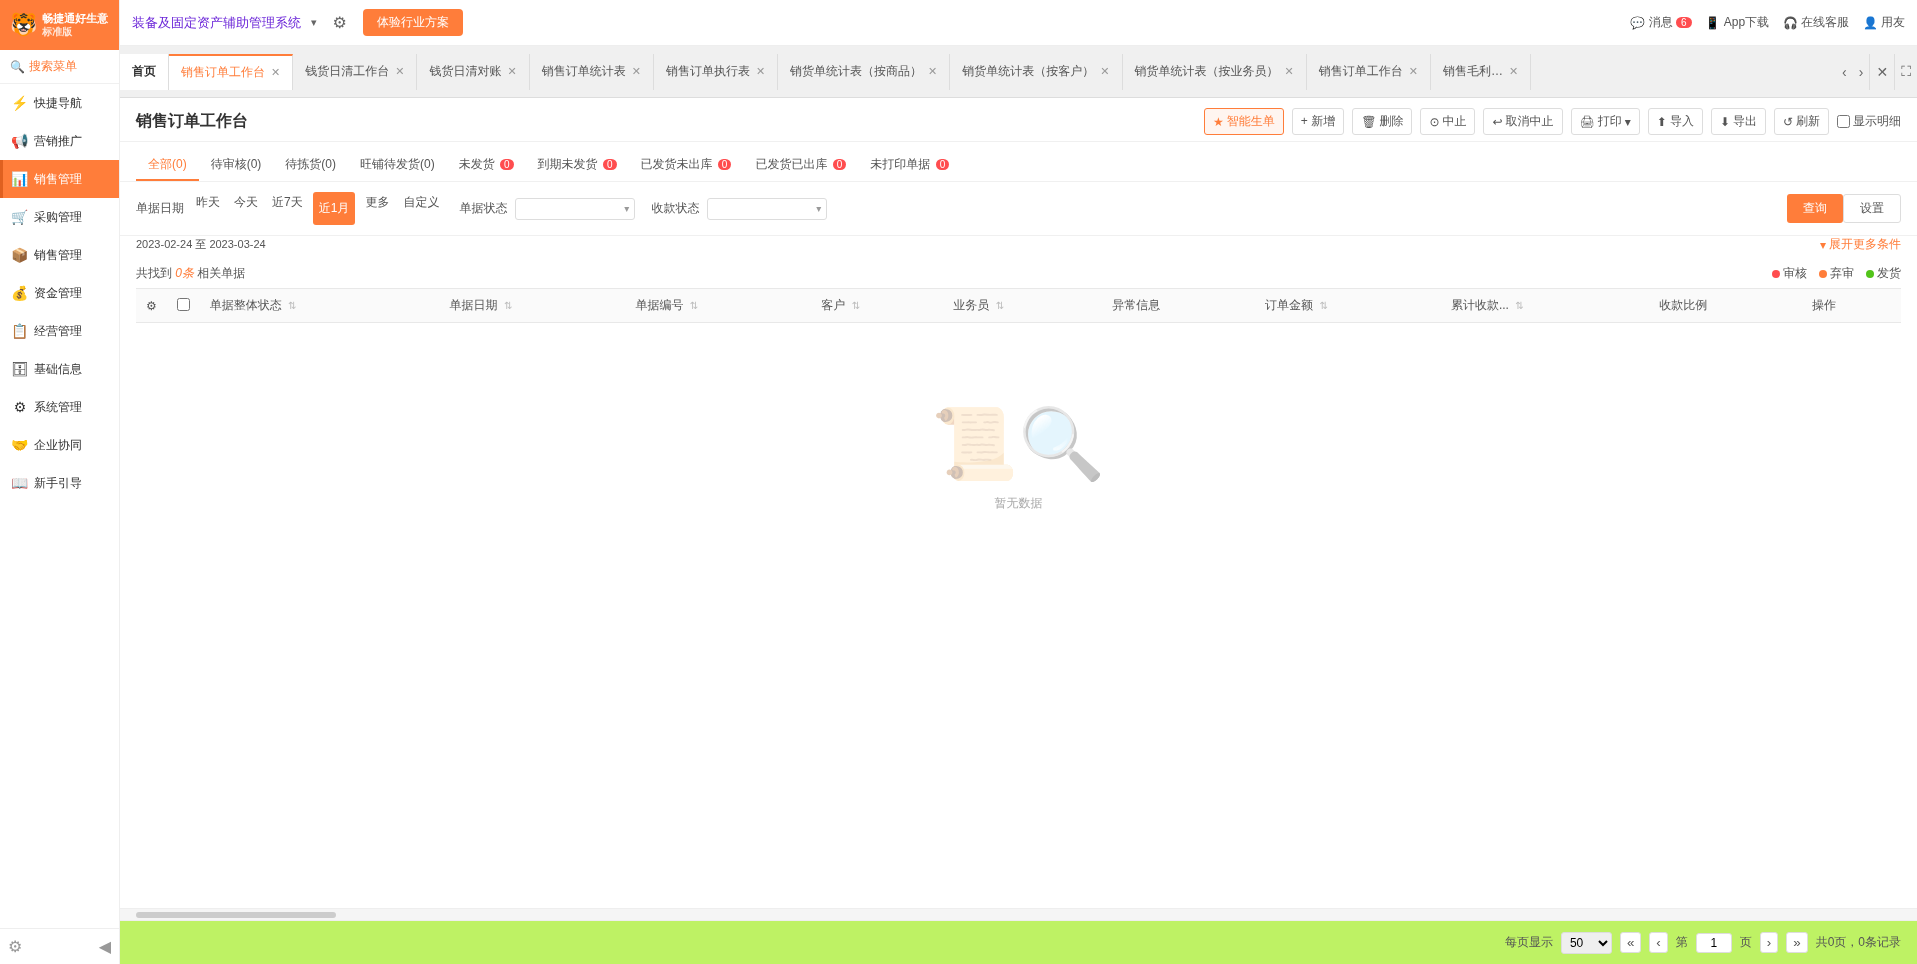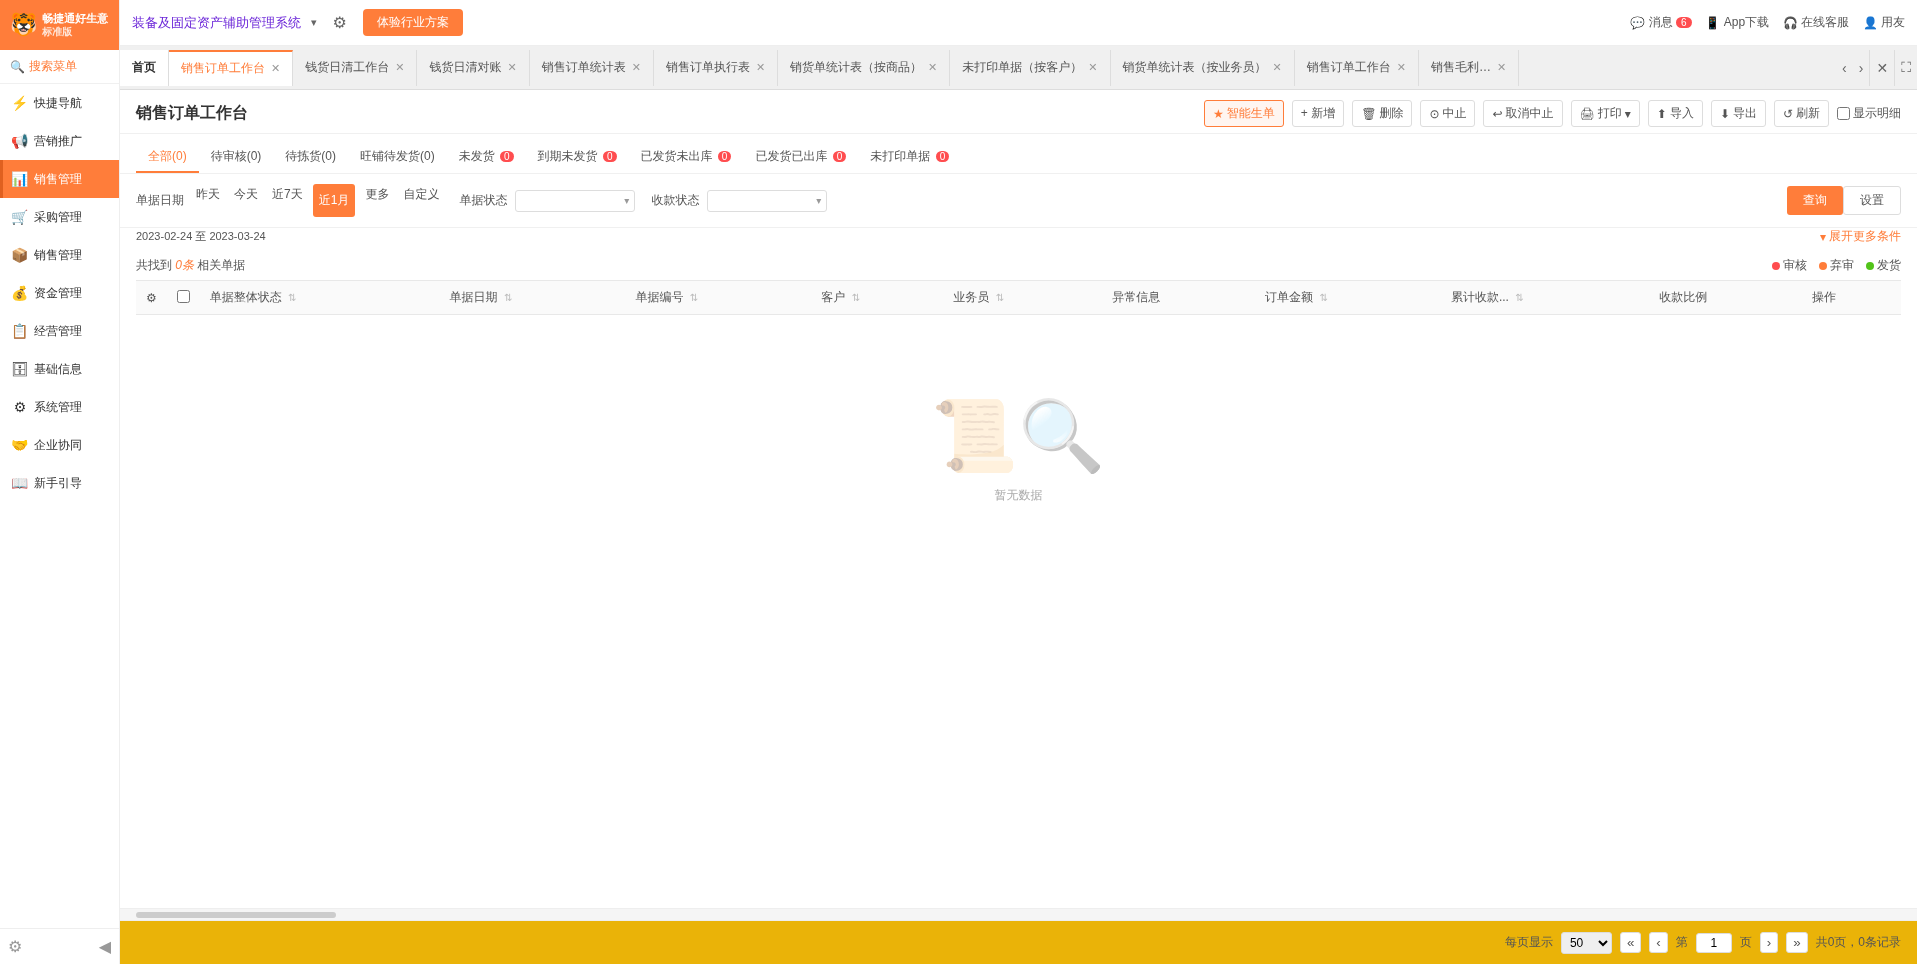--- a/index.html
+++ b/index.html
@@ -24,21 +24,21 @@
     .topbar-left { display: flex; align-items: center; gap: 10px; }
     .topbar-title { font-size: 13px; color: #6d28d9; }
     .topbar-dropdown { display: flex; align-items: center; cursor: pointer; color: #666; font-size: 11px; }
     .topbar-gear { cursor: pointer; color: #666; font-size: 16px; margin: 0 6px; }
     .topbar-btn { background: #ff7d3a; color: #fff; border: none; padding: 5px 14px; border-radius: 4px; cursor: pointer; font-size: 12px; }
     .topbar-right { display: flex; align-items: center; gap: 14px; color: #555; font-size: 12px; cursor: pointer; }
     .topbar-right-item { display: flex; align-items: center; gap: 3px; }
     .badge { background: #ff4d4f; color: #fff; border-radius: 10px; font-size: 10px; padding: 0 4px; min-width: 16px; text-align: center; }
 
     
-    .tabbar { height: 44px; background: #f0f0f0; display: flex; align-items: center; border-bottom: 1px solid #ddd; overflow: hidden; }
+    .tabbar { height: 52px; background: #f0f0f0; display: flex; align-items: center; border-bottom: 1px solid #ddd; overflow: hidden; }
     .tab { height: 36px; padding: 0 12px; display: flex; align-items: center; cursor: pointer; font-size: 12px; color: #555; white-space: nowrap; border-right: 1px solid #ddd; background: #f0f0f0; }
     .tab.active { background: #fff; color: #ff7d3a; border-top: 2px solid #ff7d3a; }
     .tab-home { background: #fff; color: #333; font-weight: bold; }
     .tab-close { margin-left: 6px; color: #999; font-size: 11px; }
     .tabbar-arrows { display: flex; align-items: center; margin-left: auto; }
     .tabbar-arrow { padding: 0 6px; cursor: pointer; color: #666; font-size: 14px; }
     .tabbar-actions { display: flex; align-items: center; }
     .tabbar-action-btn { padding: 0 6px; cursor: pointer; color: #666; font-size: 14px; border-left: 1px solid #ddd; height: 36px; display: flex; align-items: center; }
 
     
@@ -82,21 +82,21 @@
     
     .table-wrap { flex: 1; overflow: auto; padding: 0 16px; }
     table { width: 100%; border-collapse: collapse; font-size: 12px; }
     th { background: #fafafa; border-bottom: 1px solid #e8e8e8; border-top: 1px solid #e8e8e8; padding: 8px 10px; text-align: left; color: #555; font-weight: normal; white-space: nowrap; }
     .sort-icon { color: #bbb; font-size: 10px; margin-left: 3px; }
     .checkbox-col { width: 30px; }
     .settings-col { width: 30px; }
     .empty-state { display: flex; flex-direction: column; align-items: center; justify-content: center; padding: 80px 0; color: #aaa; }
 
     
-    .pagination { height: 44px; border-top: 1px solid #eee; display: flex; align-items: center; justify-content: flex-end; padding: 0 16px; gap: 8px; font-size: 12px; color: #555; background: #eab308; }
+    .pagination { height: 44px; border-top: 1px solid #eee; display: flex; align-items: center; justify-content: flex-end; padding: 0 16px; gap: 8px; font-size: 12px; color: #555; background: #bef264; }
     .page-size-select { border: 1px solid #ddd; border-radius: 3px; padding: 2px 4px; font-size: 12px; }
     .page-btn { cursor: pointer; color: #555; padding: 2px 6px; border: 1px solid #ddd; border-radius: 3px; background: #fff; }
     .page-btn:disabled { color: #ccc; cursor: not-allowed; }
     .page-input { border: 1px solid #ddd; border-radius: 3px; padding: 2px 4px; width: 36px; text-align: center; font-size: 12px; }
 
     
     .scroll-bar-area { height: 12px; background: #f5f5f5; border-top: 1px solid #eee; display: flex; align-items: center; padding: 0 16px; }
     .scroll-thumb { height: 6px; background: #ccc; border-radius: 3px; width: 200px; cursor: pointer; }
   </style>
 </head>
@@ -219,21 +219,21 @@
     </div>
     <div class="tab">
       <span>销售订单执行表</span>
       <span class="tab-close">✕</span>
     </div>
     <div class="tab">
       <span>销货单统计表（按商品）</span>
       <span class="tab-close">✕</span>
     </div>
     <div class="tab">
-      <span>未打印单据（按客户）</span>
+      <span>销货单统计表（按客户）</span>
       <span class="tab-close">✕</span>
     </div>
     <div class="tab">
       <span>销货单统计表（按业务员）</span>
       <span class="tab-close">✕</span>
     </div>
     <div class="tab">
       <span>销售订单工作台</span>
       <span class="tab-close">✕</span>
     </div>

